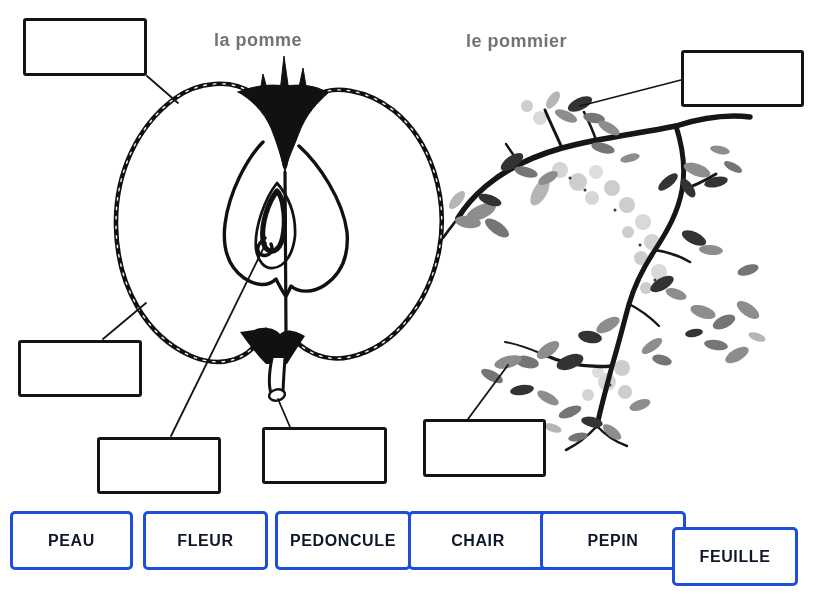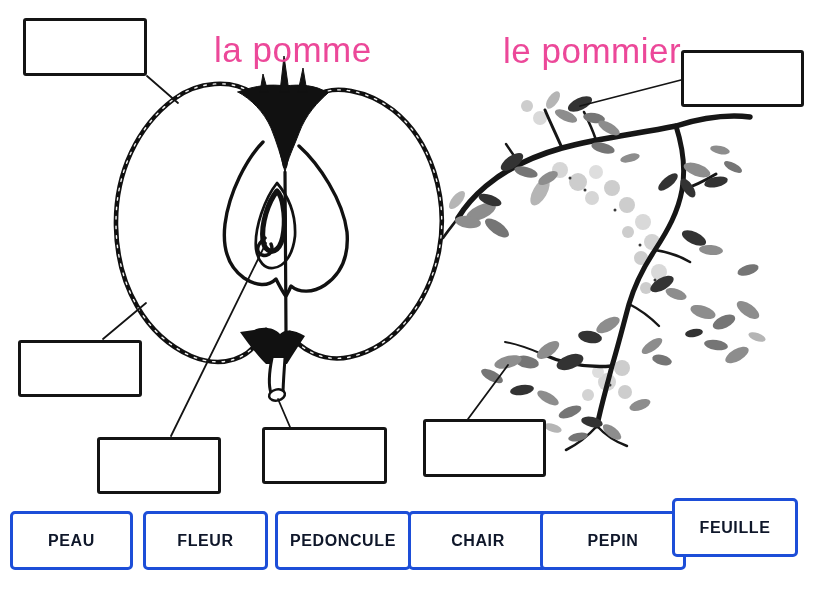--- a/index.html
+++ b/index.html
@@ -3,22 +3,22 @@
 <meta charset="utf-8">
 <style>
   html,body{margin:0;padding:0;background:#fff;}
   body{
     width:822px;height:595px;position:relative;overflow:hidden;
     font-family:"Liberation Sans","DejaVu Sans",sans-serif;color:#111;
   }
   .stage{position:absolute;left:0;top:0;width:822px;height:595px;}
   svg.art{position:absolute;left:0;top:0;}
   .title{
-    position:absolute;font-weight:normal;font-size:35px;letter-spacing:.5px;
-    color:#ec4899;white-space:nowrap;
+    position:absolute;font-weight:bold;font-size:18px;letter-spacing:.5px;
+    color:#737373;white-space:nowrap;
   }
   .answer-box{
     position:absolute;background:#fff;border:3px solid #141414;border-radius:3px;
     box-sizing:border-box;
   }
   .word-box{
     position:absolute;background:#fff;border:3px solid #1d4ed8;border-radius:5px;
     box-sizing:border-box;display:flex;align-items:center;justify-content:center;
     font-weight:bold;font-size:16px;letter-spacing:.6px;color:#0f172a;
   }
@@ -179,28 +179,28 @@
       <line x1="147" y1="76" x2="178" y2="103"></line>
       <line x1="103" y1="339" x2="146" y2="303"></line>
       <line x1="171" y1="436" x2="266" y2="243"></line>
       <line x1="290" y1="427" x2="278" y2="399"></line>
       <line x1="468" y1="419" x2="508" y2="365"></line>
       <line x1="681" y1="80" x2="580" y2="106"></line>
     </g>
   </svg>
 
   <div class="title" style="left:214px;top:30px;">la pomme</div>
-  <div class="title" style="left:466px;top:31px;margin-left:37px;">le pommier</div>
+  <div class="title" style="left:466px;top:31px;">le pommier</div>
 
   <div class="answer-box" style="left:23px;top:18px;width:124px;height:58px;"></div>
   <div class="answer-box" style="left:18px;top:340px;width:124px;height:57px;"></div>
   <div class="answer-box" style="left:97px;top:437px;width:124px;height:57px;"></div>
   <div class="answer-box" style="left:262px;top:427px;width:125px;height:57px;"></div>
   <div class="answer-box" style="left:423px;top:419px;width:123px;height:58px;"></div>
   <div class="answer-box" style="left:681px;top:50px;width:123px;height:57px;"></div>
 
   <div class="word-box" style="left:10px;top:511px;width:123px;height:59px;">PEAU</div>
   <div class="word-box" style="left:143px;top:511px;width:125px;height:59px;">FLEUR</div>
   <div class="word-box" style="left:275px;top:511px;width:136px;height:59px;">PEDONCULE</div>
   <div class="word-box" style="left:408px;top:511px;width:140px;height:59px;">CHAIR</div>
   <div class="word-box" style="left:540px;top:511px;width:146px;height:59px;">PEPIN</div>
-  <div class="word-box" style="left:672px;top:498px;width:126px;height:59px;">FEUILLE</div>
+  <div class="word-box" style="left:672px;top:527px;width:126px;height:59px;">FEUILLE</div>
 </div>
 
 </body></html>

